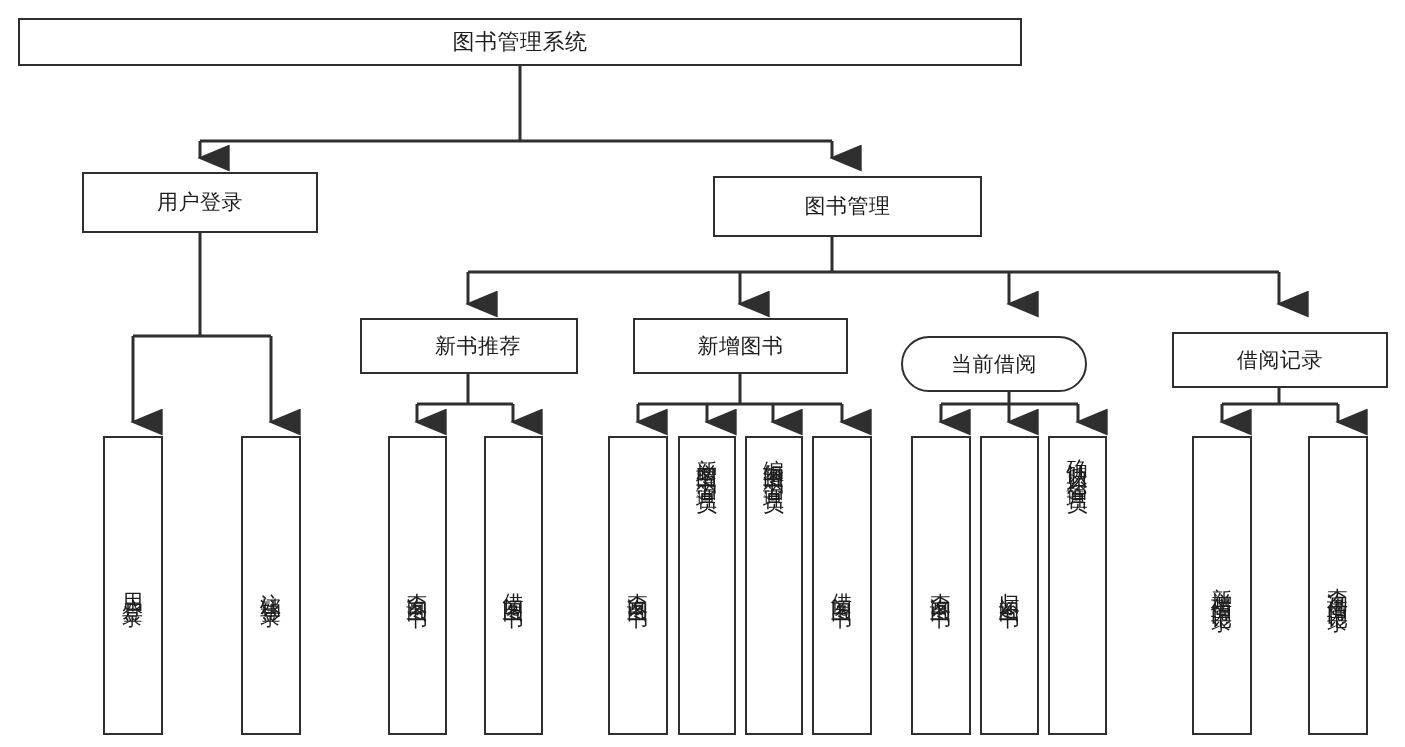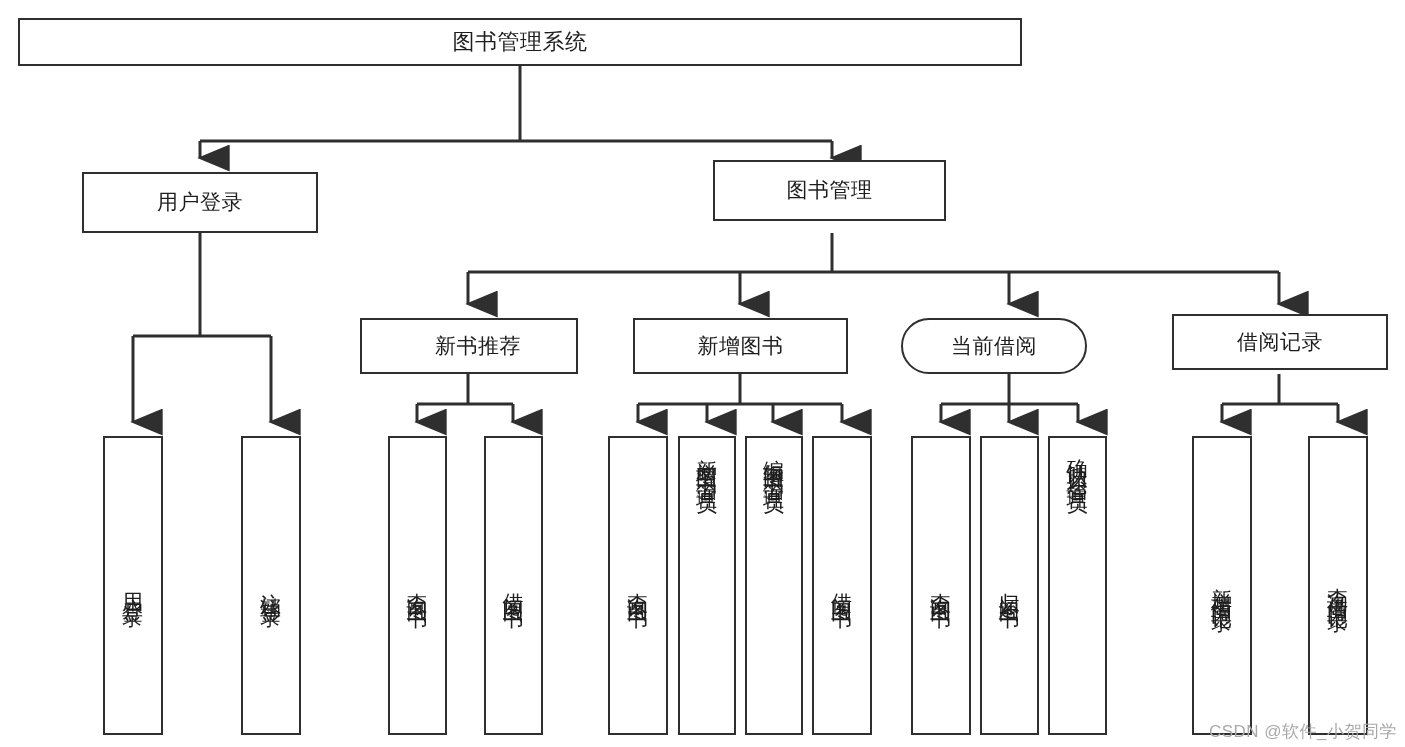--- a/index.html
+++ b/index.html
@@ -138,34 +138,34 @@
     </g>
   </svg>
 
   <div class="node h" id="node-root" style="left:18px; top:18px; width:1004px; height:48px;">
     <span class="lbl">图书管理系统</span>
   </div>
 
   <div class="node h" style="left:82px; top:172px; width:236px; height:61px;">
     <span class="lbl">用户登录</span>
   </div>
-  <div class="node h" style="left:713px; top:160px; width:233px; height:61px;">
+  <div class="node h" style="left:713px; top:176px; width:269px; height:61px;">
     <span class="lbl">图书管理</span>
   </div>
 
   <div class="node h" style="left:360px; top:318px; width:218px; height:56px;padding-left:18px;">
     <span class="lbl">新书推荐</span>
   </div>
   <div class="node h" style="left:633px; top:318px; width:215px; height:56px;">
     <span class="lbl">新增图书</span>
   </div>
-  <div class="node h" style="left:901px; top:318px; width:186px; height:56px;border-radius:28px;">
+  <div class="node h" style="left:901px; top:336px; width:186px; height:56px;border-radius:28px;">
     <span class="lbl">当前借阅</span>
   </div>
-  <div class="node h" style="left:1172px; top:314px; width:216px; height:56px;">
+  <div class="node h" style="left:1172px; top:332px; width:216px; height:56px;">
     <span class="lbl">借阅记录</span>
   </div>
 
   <div class="node v mid" style="left:103px; top:436px; width:60px; height:299px;">
     <span class="lbl">用户登录</span>
   </div>
   <div class="node v mid" style="left:241px; top:436px; width:60px; height:299px;">
     <span class="lbl">注销登录</span>
   </div>
 
@@ -199,14 +199,13 @@
     <span class="lbl">确认归还（管理员）</span>
   </div>
 
   <div class="node v mid" style="left:1192px; top:436px; width:60px; height:299px;">
     <span class="lbl">新增借阅记录</span>
   </div>
   <div class="node v mid" style="left:1308px; top:436px; width:60px; height:299px;">
     <span class="lbl">查询借阅记录</span>
   </div>
 
-  <div id="watermark">CSDN @软件_小贺同学</div>
 </div>
 
 </body></html>

